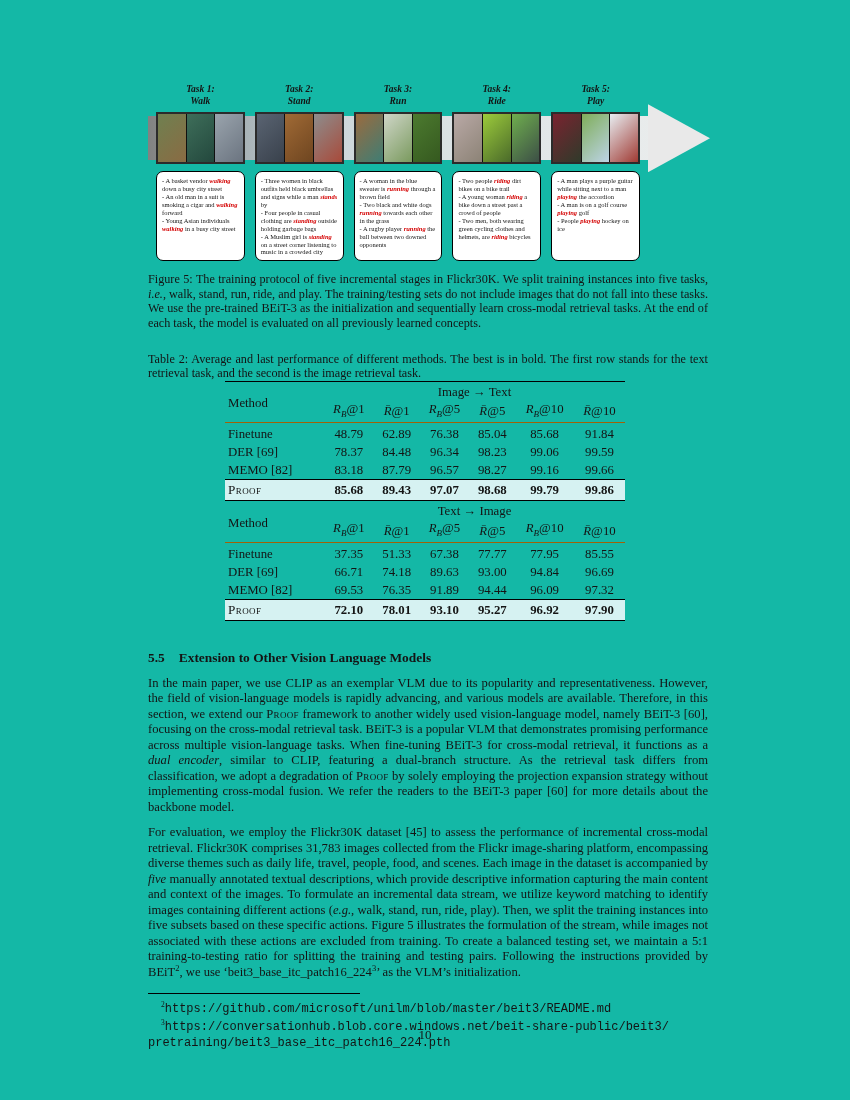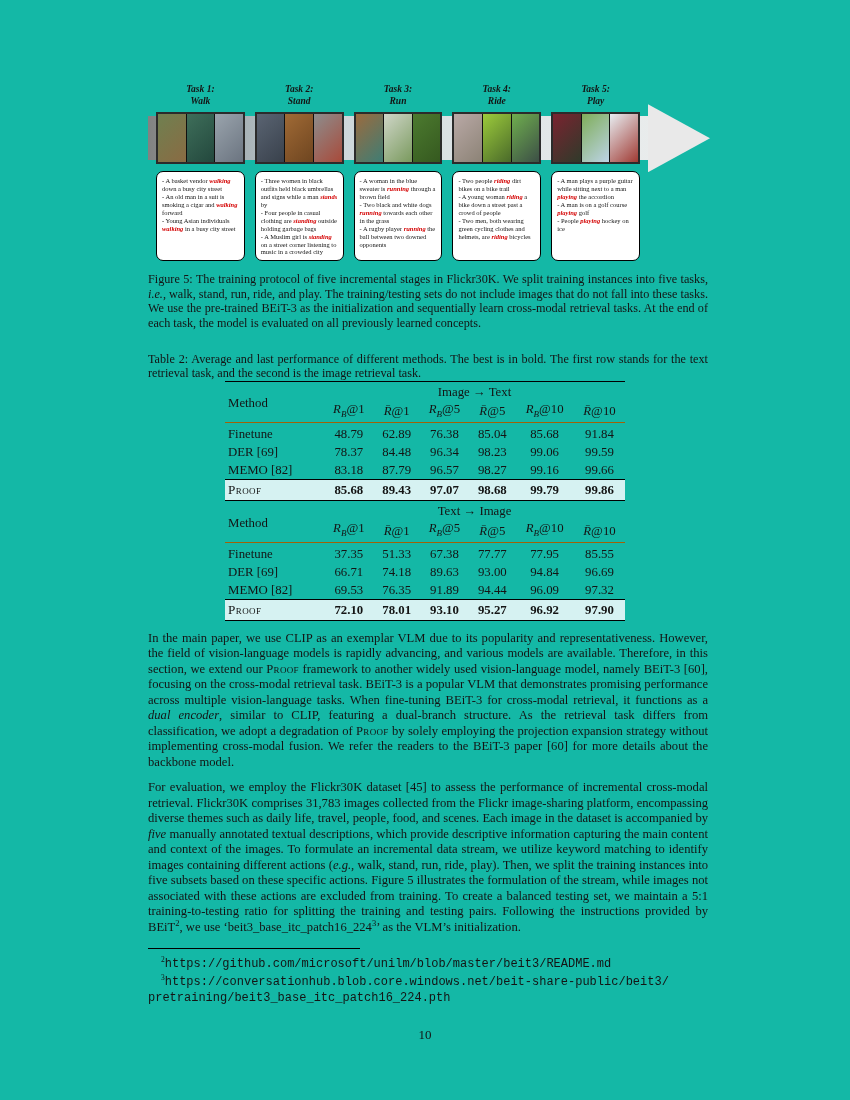--- a/index.html
+++ b/index.html
@@ -246,20 +246,23 @@
               <td>78.01</td>
               <td>93.10</td>
               <td>95.27</td>
               <td>96.92</td>
               <td>97.90</td>
             </tr>
           </tbody>
         </table>
       </div>
 
+    <div class="sec-head">
+      <span class="num">5.5</span><span>Extension to Other Vision Language Models</span>
+    </div>
     <div id="paragraphs">
         <p class="body-p">In the main paper, we use CLIP as an exemplar VLM due to its popularity and representativeness. However, the field of vision-language models is rapidly advancing, and various models are available. Therefore, in this section, we extend our <span class="sc">Proof</span> framework to another widely used vision-language model, namely BEiT-3 [60], focusing on the cross-modal retrieval task. BEiT-3 is a popular VLM that demonstrates promising performance across multiple vision-language tasks. When fine-tuning BEiT-3 for cross-modal retrieval, it functions as a <span class="it">dual encoder</span>, similar to CLIP, featuring a dual-branch structure. As the retrieval task differs from classification, we adopt a degradation of <span class="sc">Proof</span> by solely employing the projection expansion strategy without implementing cross-modal fusion. We refer the readers to the BEiT-3 paper [60] for more details about the backbone model.</p>
         <p class="body-p">For evaluation, we employ the Flickr30K dataset [45] to assess the performance of incremental cross-modal retrieval. Flickr30K comprises 31,783 images collected from the Flickr image-sharing platform, encompassing diverse themes such as daily life, travel, people, food, and scenes. Each image in the dataset is accompanied by <span class="it">five</span> manually annotated textual descriptions, which provide descriptive information capturing the main content and context of the images. To formulate an incremental data stream, we utilize keyword matching to identify images containing different actions (<span class="it">e.g.</span>, walk, stand, run, ride, play). Then, we split the training instances into five subsets based on these specific actions. Figure 5 illustrates the formulation of the stream, while images not associated with these actions are excluded from training. To create a balanced testing set, we maintain a 5:1 training-to-testing ratio for splitting the training and testing pairs. Following the instructions provided by BEiT<sup>2</sup>, we use ‘beit3_base_itc_patch16_224<sup>3</sup>’ as the VLM’s initialization.</p>
       </div>
 
     <div class="fn-rule"></div>
     <div class="fn-block" id="footnotes">
         <div class="fn-line ind"><span class="fn-marker">2</span><span class="fn-url">https://github.com/microsoft/unilm/blob/master/beit3/README.md</span></div>
         <div class="fn-line ind"><span class="fn-marker">3</span><span class="fn-url">https://conversationhub.blob.core.windows.net/beit-share-public/beit3/</span></div>
         <div class="fn-line"><span class="fn-url">pretraining/beit3_base_itc_patch16_224.pth</span></div>

